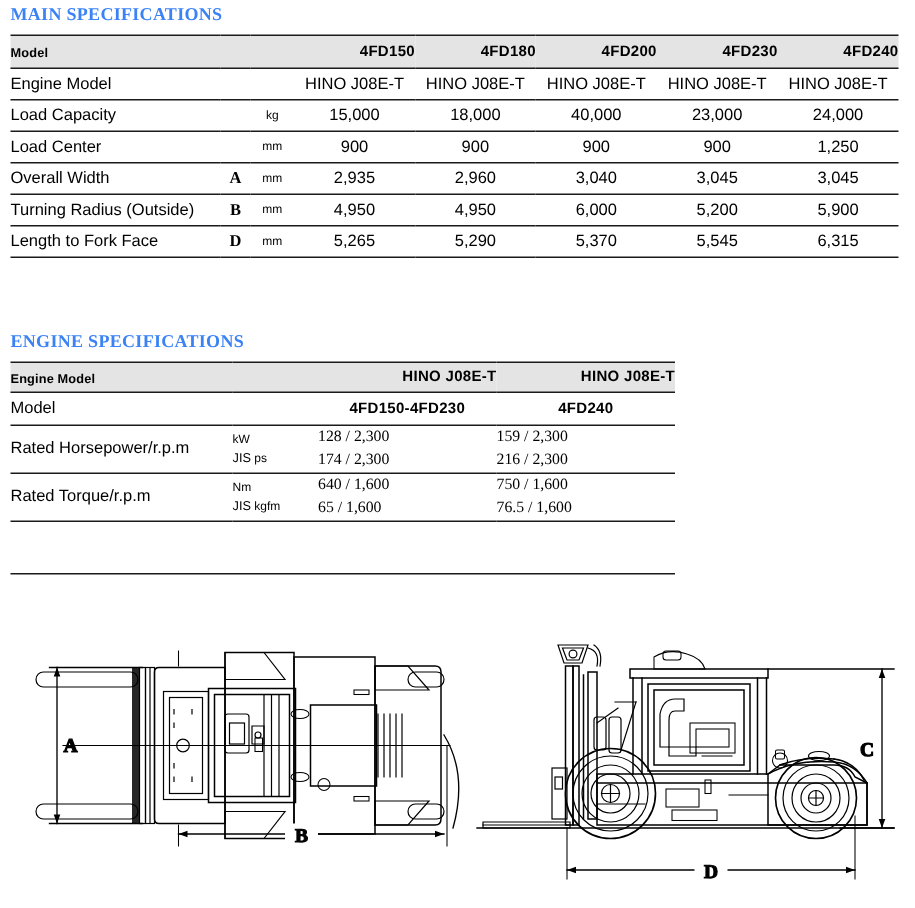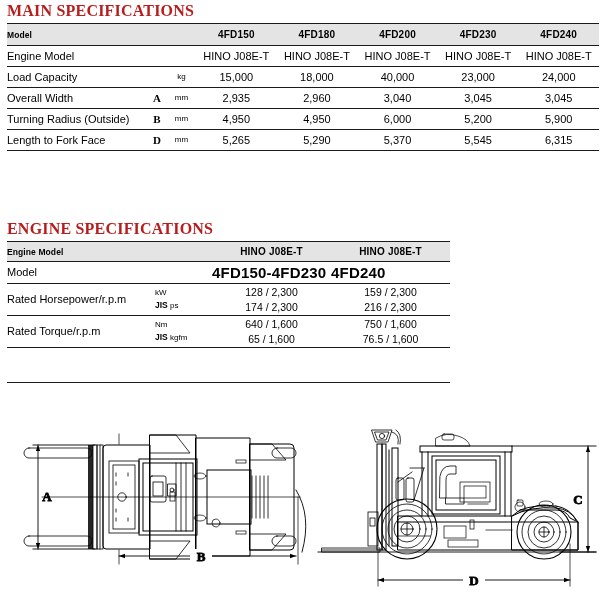--- a/index.html
+++ b/index.html
@@ -13,23 +13,23 @@
     position: relative;
     font-family: "Liberation Sans", sans-serif;
     color: #000000;
     overflow: hidden;
   }
 
   
   .section-title {
     font-family: "Liberation Serif", serif;
     font-weight: bold;
-    font-size: 16px;
+    font-size: 12px;
     letter-spacing: 0.2px;
-    color: #b91c1c;
+    color: #3b82f6;
     line-height: 1;
   }
   #main-title-wrap {
     position: absolute;
     left: 7px;
     top: 3px;
   }
   #engine-title-wrap {
     position: absolute;
     left: 7px;
@@ -97,21 +97,21 @@
     text-align: center;
     line-height: 1.35;
   }
   .cell-val {
     font-size: 11px;
     text-align: center;
   }
   .cell-hdr-val {
     font-size: 10px;
     font-weight: bold;
-    text-align: center;
+    text-align: right;
     letter-spacing: 0.2px;
   }
 
   .r-h   { height: 22px; }
   .r-std { height: 21px; }
   .r-tall{ height: 26px; }
 
   
   #engine-spec-table {
     left: 7px;
@@ -121,36 +121,37 @@
   #engine-spec-table col.e-label { width: 148px; }
   #engine-spec-table col.e-unit  { width: 57px;  }
   #engine-spec-table col.e-val   { width: 119px; }
 
   .e-r-hdr  { height: 20px; }
   .e-r-mod  { height: 22px; }
   .e-r-std  { height: 24px; }
   .e-r-two  { height: 32px; }
 
   .cell-val-bold {
-    font-size: 15px;
+    font-size: 10px;
     font-weight: bold;
-    text-align: left;
+    text-align: center;
     letter-spacing: 0.2px;
   }
   .unit-stack {
     font-size: 8px;
     text-align: left;
     padding-left: 10px;
     line-height: 1.45;
   }
-  .unit-stack b { font-weight: bold; font-size: 8.5px; }
+  .unit-stack b { font-weight: normal; font-size: 8.5px; }
   .val-stack {
     font-size: 10.5px;
-    text-align: center;
+    text-align: left;
     line-height: 1.42;
+    font-family: Liberation Serif, serif;
   }
 
   
   #engine-bottom-rule {
     position: absolute;
     left: 7px;
     top: 382px;
     width: 443px;
     height: 0;
     border-top: 1px solid #1a1a1a;
@@ -214,20 +215,30 @@
       <td class="cell-label">Load Capacity</td>
       <td class="cell-letter vsep-l"></td>
       <td class="cell-unit vsep-l">kg</td>
       <td class="cell-val vsep-l">15,000</td>
       <td class="cell-val vsep-l">18,000</td>
       <td class="cell-val vsep-l">40,000</td>
       <td class="cell-val vsep-l">23,000</td>
       <td class="cell-val vsep-l">24,000</td>
     </tr>
 
+    <tr class="r-std">
+      <td class="cell-label">Load Center</td>
+      <td class="cell-letter vsep-l"></td>
+      <td class="cell-unit vsep-l">mm</td>
+      <td class="cell-val vsep-l">900</td>
+      <td class="cell-val vsep-l">900</td>
+      <td class="cell-val vsep-l">900</td>
+      <td class="cell-val vsep-l">900</td>
+      <td class="cell-val vsep-l">1,250</td>
+    </tr>
 
     <tr class="r-std">
       <td class="cell-label">Overall Width</td>
       <td class="cell-letter vsep-l">A</td>
       <td class="cell-unit vsep-l">mm</td>
       <td class="cell-val vsep-l">2,935</td>
       <td class="cell-val vsep-l">2,960</td>
       <td class="cell-val vsep-l">3,040</td>
       <td class="cell-val vsep-l">3,045</td>
       <td class="cell-val vsep-l">3,045</td>

